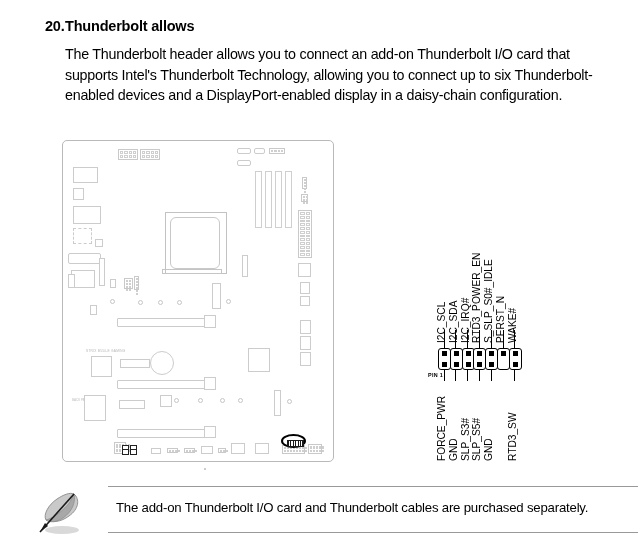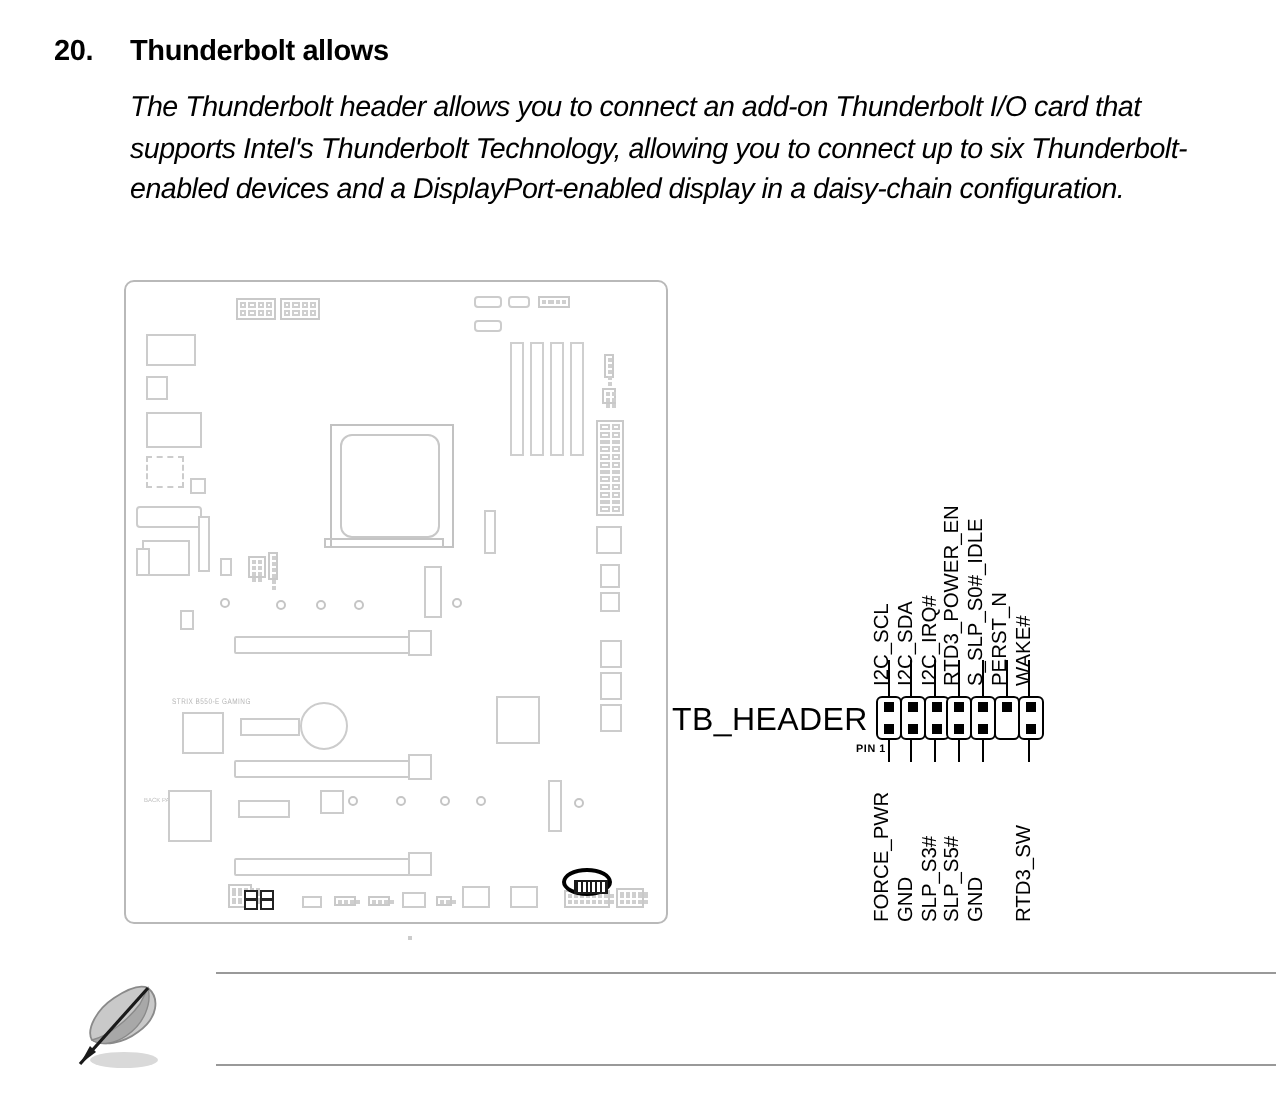--- a/index.html
+++ b/index.html
@@ -17,21 +17,21 @@
   }
 
   
   #heading {
     position: absolute;
     left: 0; top: 18px;
     width: 643px;
   }
   #item-number {
     position: absolute;
-    left: 27px; top: 0;
+    left: 45px; top: 0;
     font-size: 14.5px;
     font-weight: bold;
     letter-spacing: -0.2px;
   }
   #heading-title {
     position: absolute;
     left: 65px; top: 0;
     font-size: 14.5px;
     font-weight: bold;
     letter-spacing: -0.2px;
@@ -39,21 +39,20 @@
 
   
   #body-paragraph {
     position: absolute;
     left: 65px; top: 44px;
     width: 545px;
     font-size: 14.3px;
     line-height: 20.5px;
     letter-spacing: -0.25px;
     text-align: left;
-    font-style: italic;
   }
 
   
   #mb-wrap {
     position: absolute;
     left: 62px; top: 140px;
     width: 272px; height: 322px;
   }
   #mb-board {
     position: absolute;
@@ -534,21 +533,20 @@
 
   <div id="board-model-text">STRIX B550-E GAMING</div>
 
   <div id="tb-highlight">
     <div id="tb-highlight-pins"></div>
   </div>
 </div>
 
 <div id="callout">
 
-  <div id="tb-header-name">TB_HEADER</div>
   <div id="pin1-label">PIN 1</div>
 
   <div class="lead" style="left:107.5px; top:92px; height:20px;"></div>
   <div class="lead" style="left:119.3px; top:92px; height:20px;"></div>
   <div class="lead" style="left:131.1px; top:92px; height:20px;"></div>
   <div class="lead" style="left:142.9px; top:92px; height:20px;"></div>
   <div class="lead" style="left:154.7px; top:92px; height:20px;"></div>
   <div class="lead" style="left:166.5px; top:92px; height:20px;"></div>
   <div class="lead" style="left:178.3px; top:92px; height:20px;"></div>
 
@@ -611,13 +609,14 @@
   <div id="note-rule-bottom"></div>
   <div id="note-icon">
     <svg width="60" height="50" viewBox="0 0 60 50" xmlns="http://www.w3.org/2000/svg">
       <ellipse cx="32" cy="42" rx="17" ry="4" fill="#d9d9d9"></ellipse>
       <path d="M44 6 C50 11 49 21 39 28 C31 34 22 35 16 32 C13 27 18 17 27 11 C33 7 40 4 44 6 Z" fill="#c9c9c9" stroke="#8a8a8a" stroke-width="0.9"></path>
       <path d="M44 6 C46 14 42 24 33 30 C27 34 20 35 16 32 C24 30 34 22 40 14 Z" fill="#a8a8a8" stroke="#8a8a8a" stroke-width="0.7"></path>
       <path d="M44 6 L10 44" stroke="#1a1a1a" stroke-width="1.6" fill="none"></path>
       <path d="M10 44 L15 35 L18 38 Z" fill="#1a1a1a"></path>
     </svg>
   </div>
+  <div id="note-text">The add-on Thunderbolt I/O card and Thunderbolt cables are purchased separately.</div>
 </div>
 
 </body></html>

